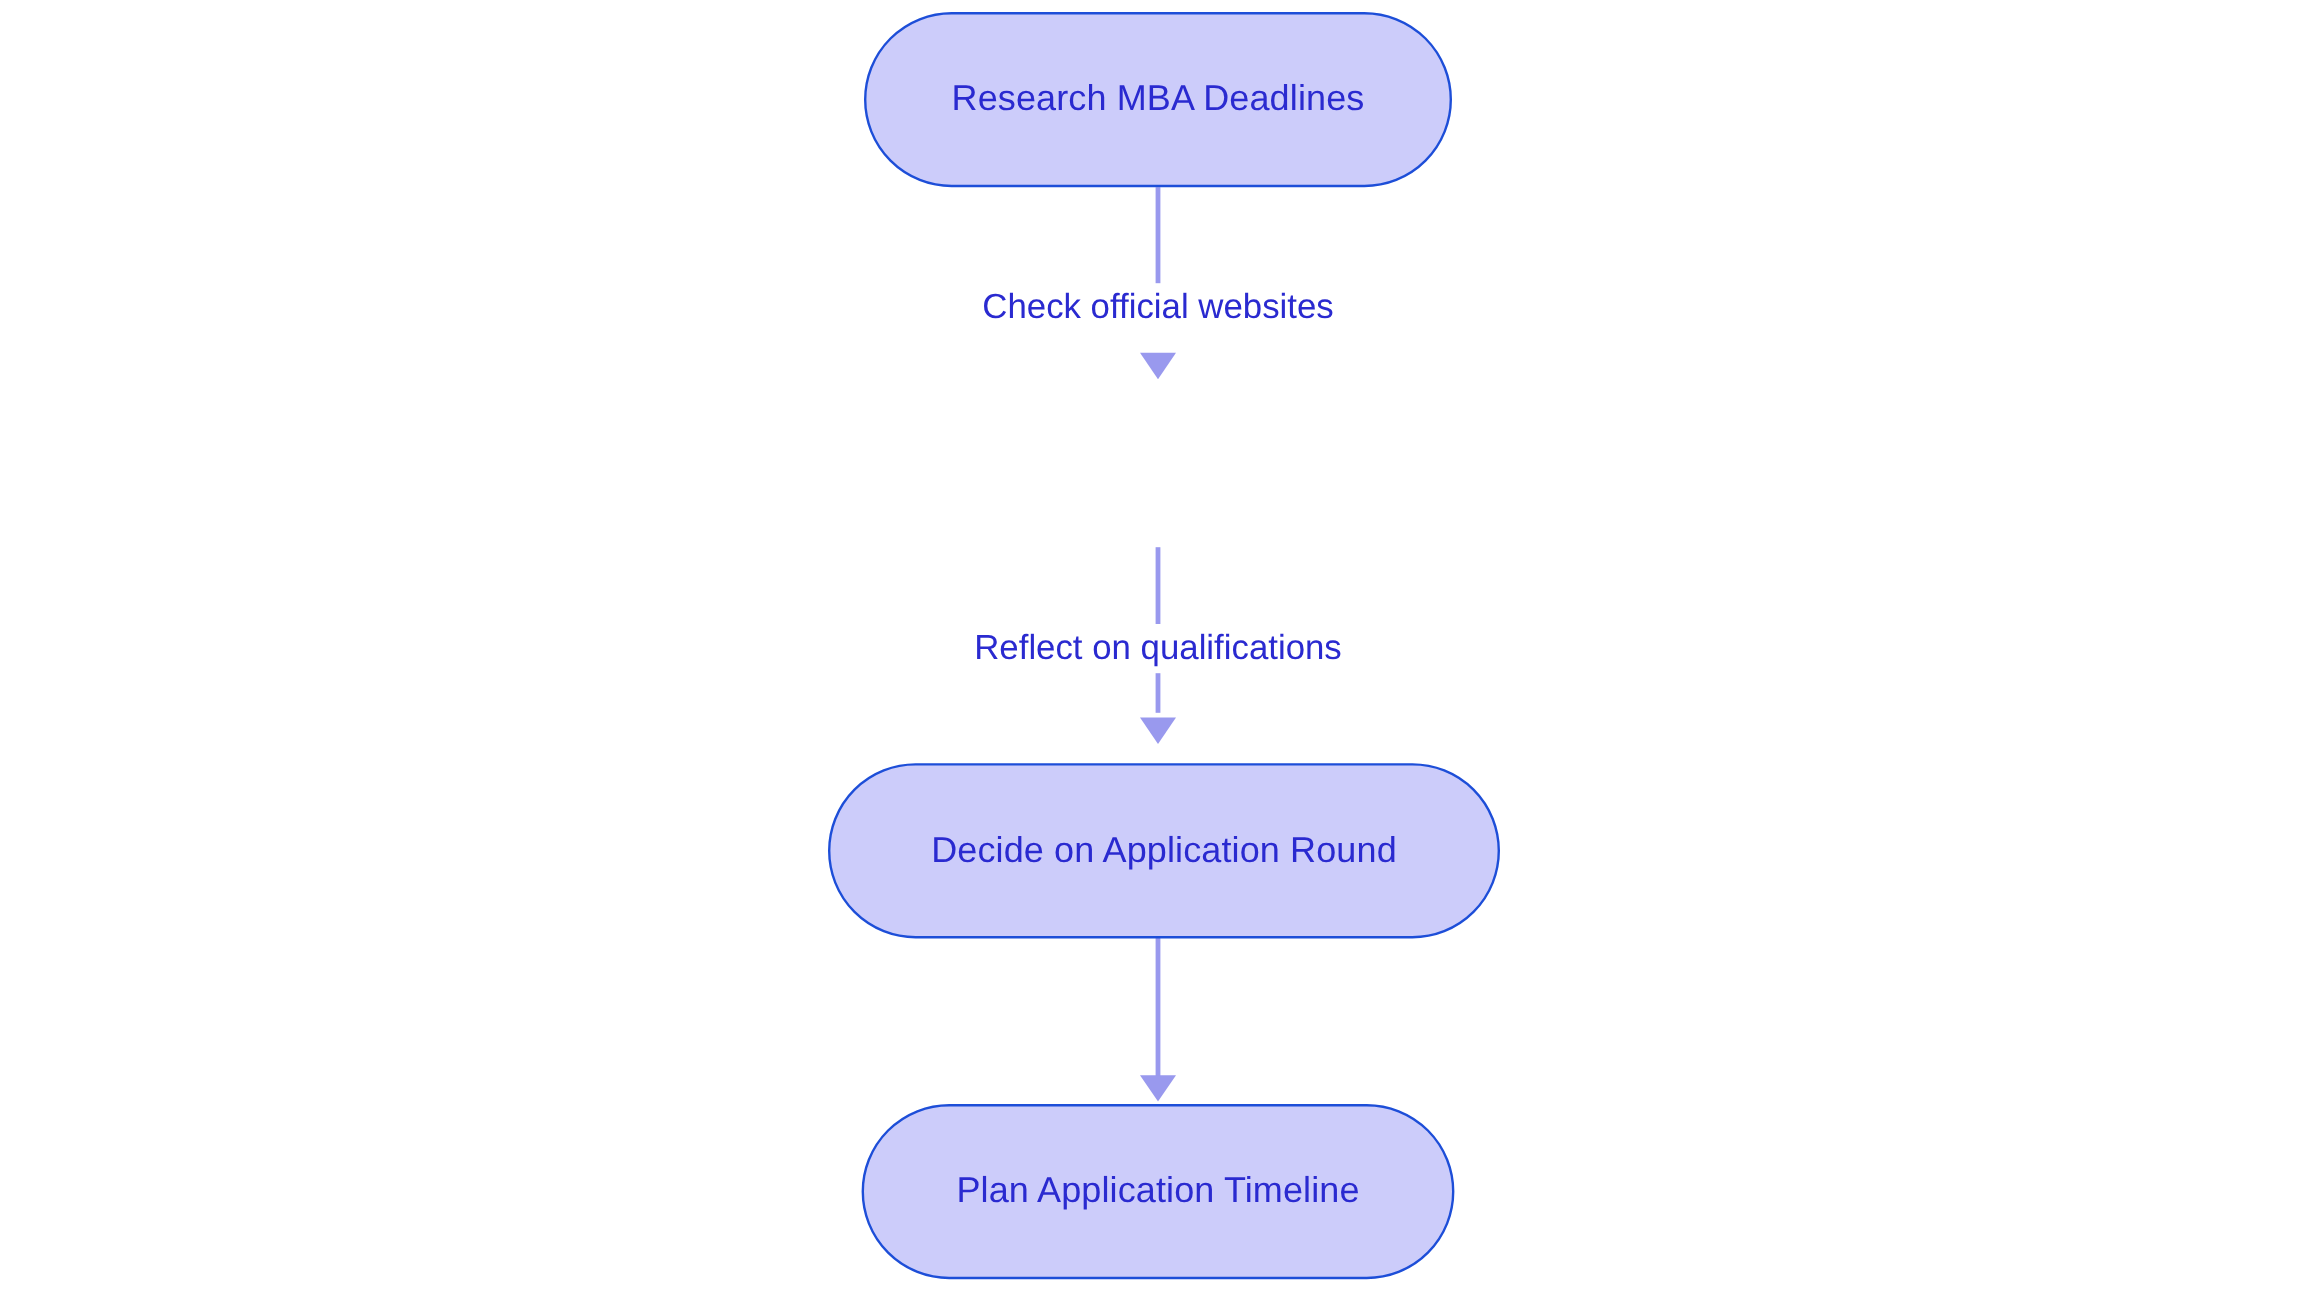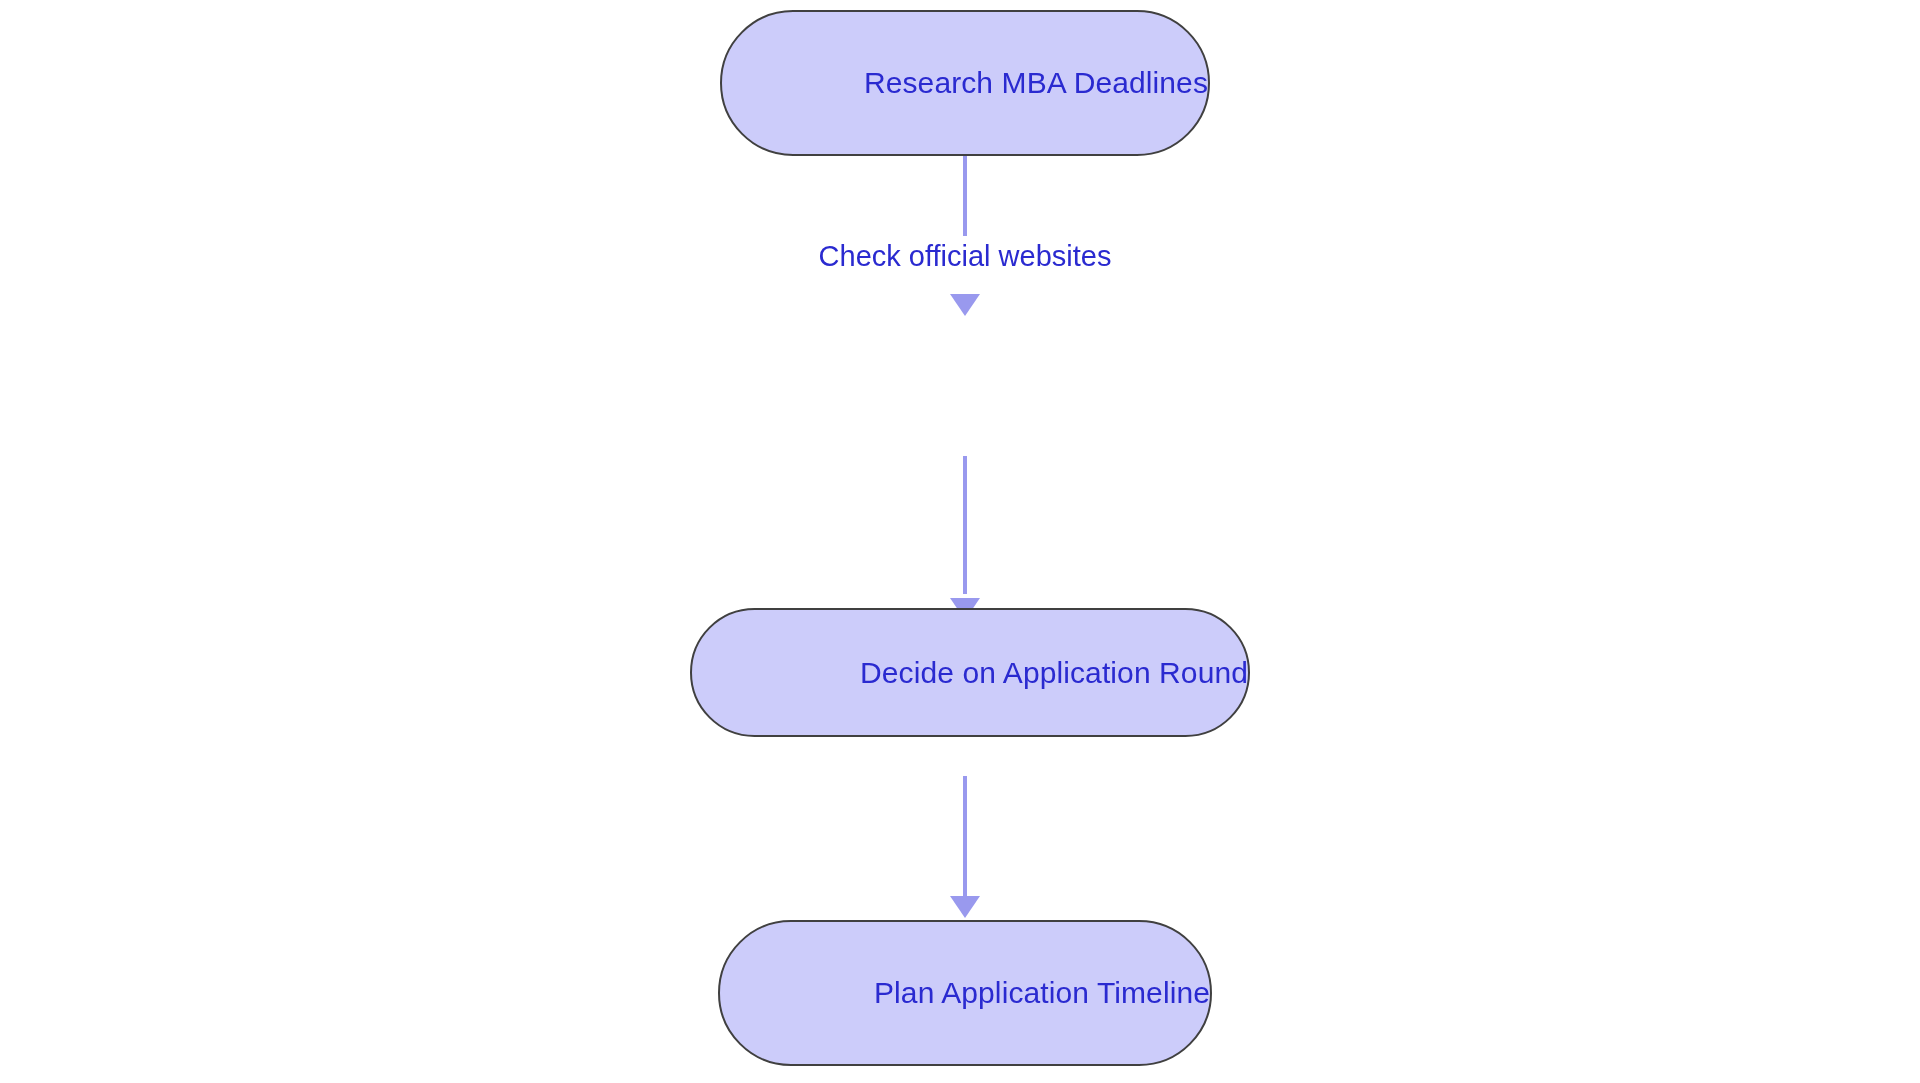--- a/index.html
+++ b/index.html
@@ -20,39 +20,39 @@
     width: 1920px;
     height: 1083px;
     background: #ffffff;
   }
 
   
   .node {
     position: absolute;
     box-sizing: border-box;
     background: #ccccfa;
-    border: 2px solid #404040;
+    border: 2px solid #1d4ed8;
     border-radius: 9999px;
     display: flex;
     align-items: center;
-    justify-content: flex-end;
+    justify-content: center;
     z-index: 3;
   }
   .node-label {
     color: #2a2ad0;
     font-size: 30px;
     font-weight: 400;
     line-height: 1.2;
     white-space: nowrap;
     letter-spacing: 0.1px;
   }
 
   #node-1 { left: 720px; top: 10px;  width: 490px; height: 146px; }
   #node-2 { left: 773px; top: 318px; width: 378px; height: 138px; }
-  #node-3 { left: 690px; top: 608px; width: 560px; height: 129px; }
+  #node-3 { left: 690px; top: 636px; width: 560px; height: 146px; }
   #node-4 { left: 718px; top: 920px; width: 494px; height: 146px; }
 
   
   .edge-line {
     position: absolute;
     width: 4px;
     background: #9999ee;
     left: 963px;
     z-index: 1;
   }
@@ -101,20 +101,21 @@
     <span class="node-label">Research MBA Deadlines</span>
   </div>
 
   <div class="edge-line" id="edge-line-1"></div>
   <div class="edge-arrow" id="edge-arrow-1"></div>
   <div class="edge-label" id="edge-label-1">Check official websites</div>
 
 
   <div class="edge-line" id="edge-line-2"></div>
   <div class="edge-arrow" id="edge-arrow-2"></div>
+  <div class="edge-label" id="edge-label-2">Reflect on qualifications</div>
 
   <div class="node" id="node-3">
     <span class="node-label">Decide on Application Round</span>
   </div>
 
   <div class="edge-line" id="edge-line-3"></div>
   <div class="edge-arrow" id="edge-arrow-3"></div>
 
   <div class="node" id="node-4">
     <span class="node-label">Plan Application Timeline</span>

